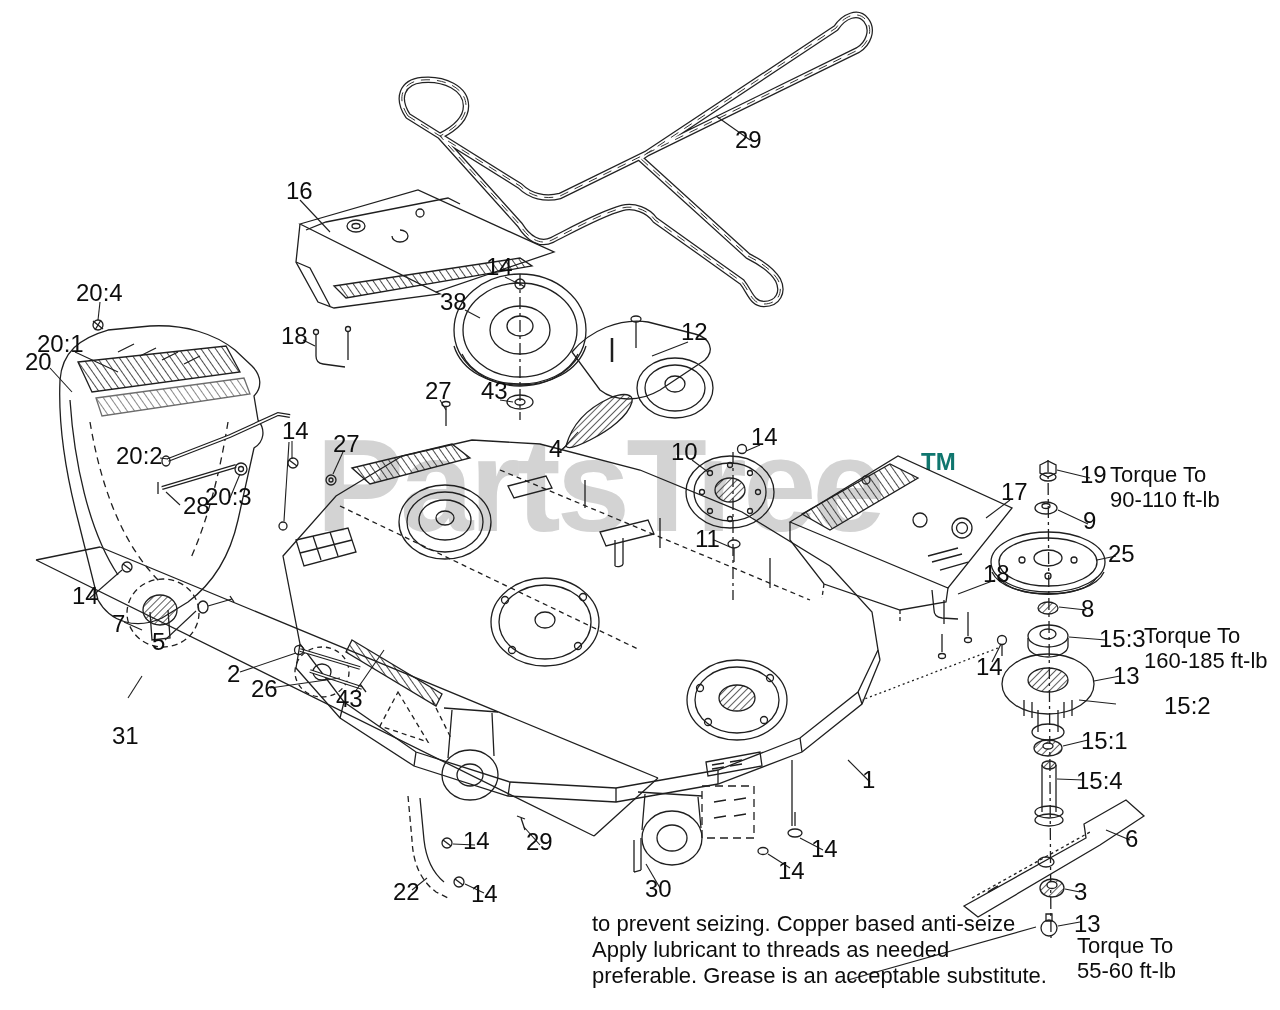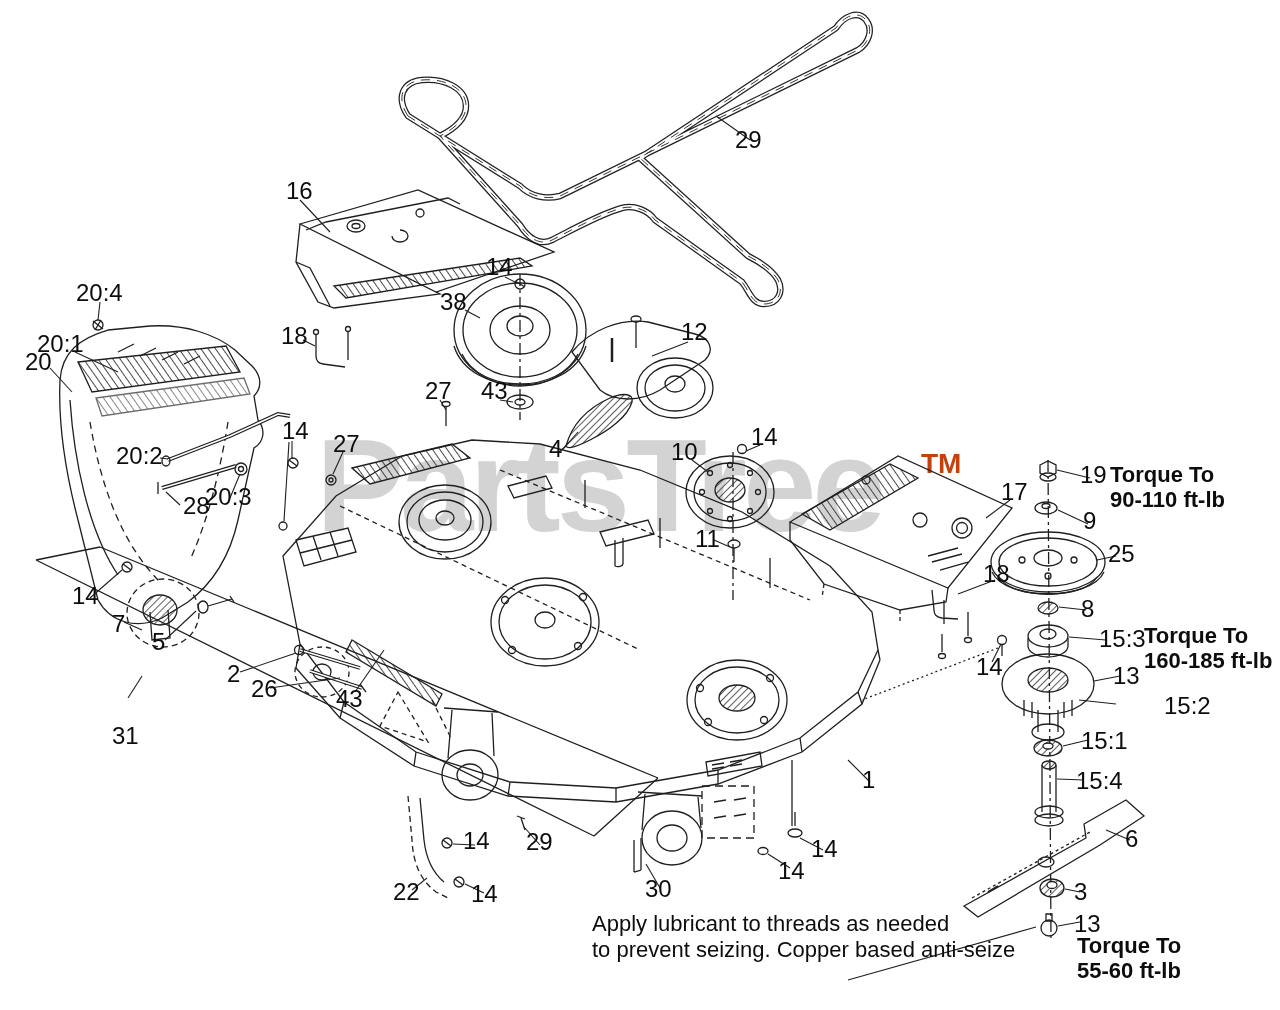--- a/index.html
+++ b/index.html
@@ -3,24 +3,24 @@
 <meta charset="utf-8">
 <style>
   html,body{margin:0;padding:0;background:#fff;}
   body{width:1280px;height:1010px;position:relative;overflow:hidden;
        font-family:"Liberation Sans",sans-serif;color:#0d0d0d;}
   .stage{position:absolute;inset:0;}
   .watermark{position:absolute;left:316px;top:420px;font-weight:bold;
        font-size:132px;letter-spacing:-4px;color:#d3d3d3;line-height:1;
        user-select:none;white-space:nowrap;z-index:1;}
   .watermark-tm{position:absolute;left:921px;top:448px;font-weight:bold;
-       font-size:28px;letter-spacing:0;color:#c2410c;z-index:1;}
+       font-size:24px;letter-spacing:0;color:#0f766e;z-index:1;}
   svg.art{position:absolute;left:0;top:0;z-index:2;}
   .lbl{position:absolute;font-size:24px;line-height:1;white-space:nowrap;z-index:3;}
-  .torque{position:absolute;font-size:22px;line-height:25px;white-space:nowrap;z-index:3;font-weight:bold;}
+  .torque{position:absolute;font-size:22px;line-height:25px;white-space:nowrap;z-index:3;}
   .note{position:absolute;left:592px;top:911px;font-size:22px;line-height:26px;
        white-space:nowrap;z-index:3;}
 </style>
 </head>
 <body>
 
 <div class="stage">
 
   <div class="watermark"><span>PartsTree</span></div>
   <div class="watermark-tm">TM</div>
@@ -472,17 +472,18 @@
   <div class="torque" style="left:1144px;top:623px">
     <div>Torque To</div>
     <div>160-185 ft-lb</div>
   </div>
   <div class="torque" style="left:1077px;top:933px">
     <div>Torque To</div>
     <div>55-60 ft-lb</div>
   </div>
 
   <div class="note">
+    <div>to prevent seizing. Copper based anti-seize</div>
     <div>Apply lubricant to threads as needed</div>
-    <div>to prevent seizing. Copper based anti-seize</div>
+    <div>preferable. Grease is an acceptable substitute.</div>
   </div>
 
 </div>
 
 </body></html>

